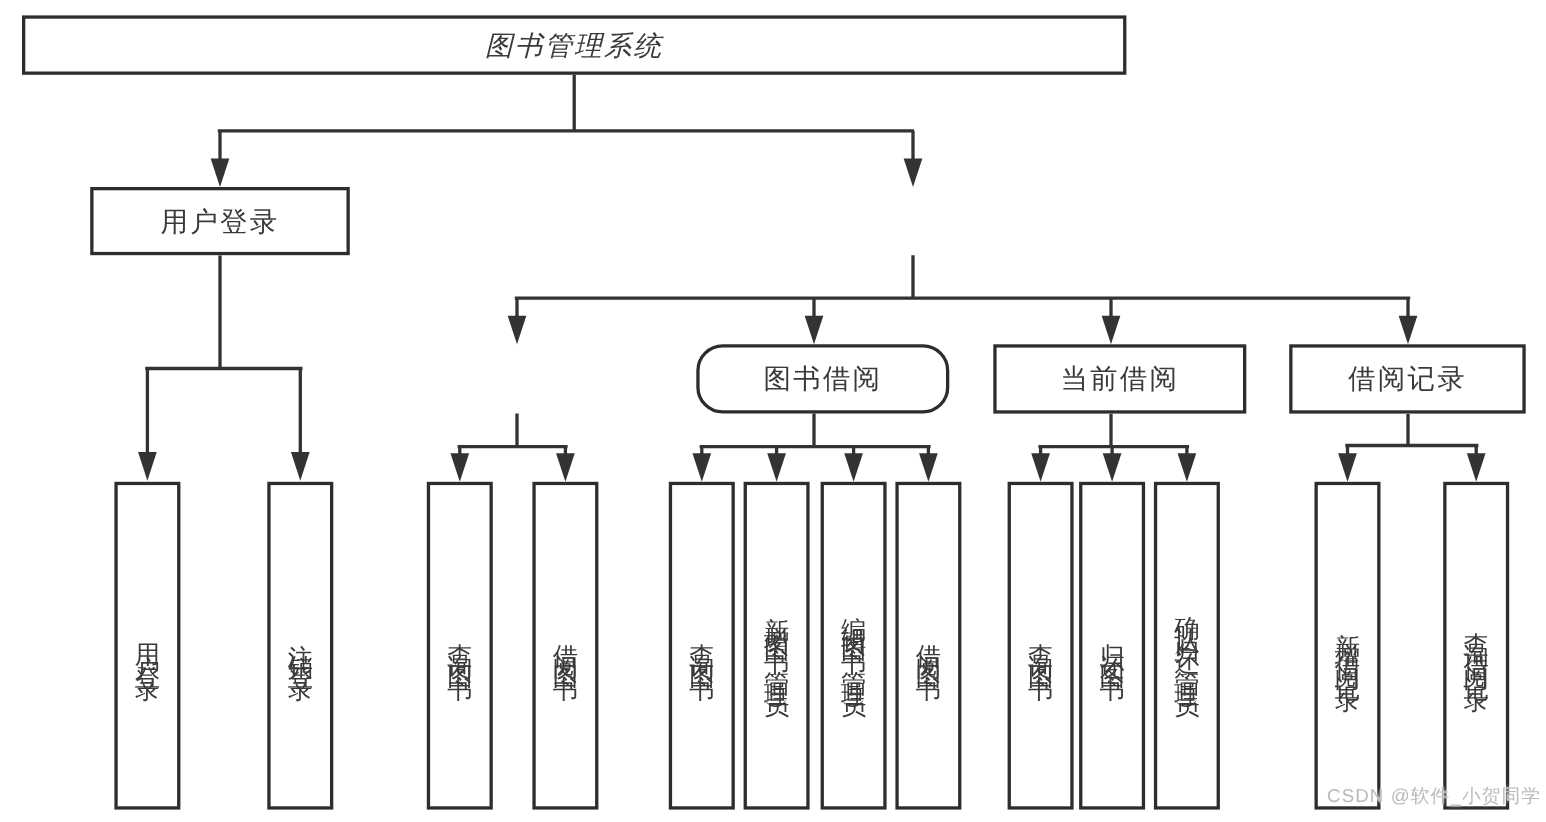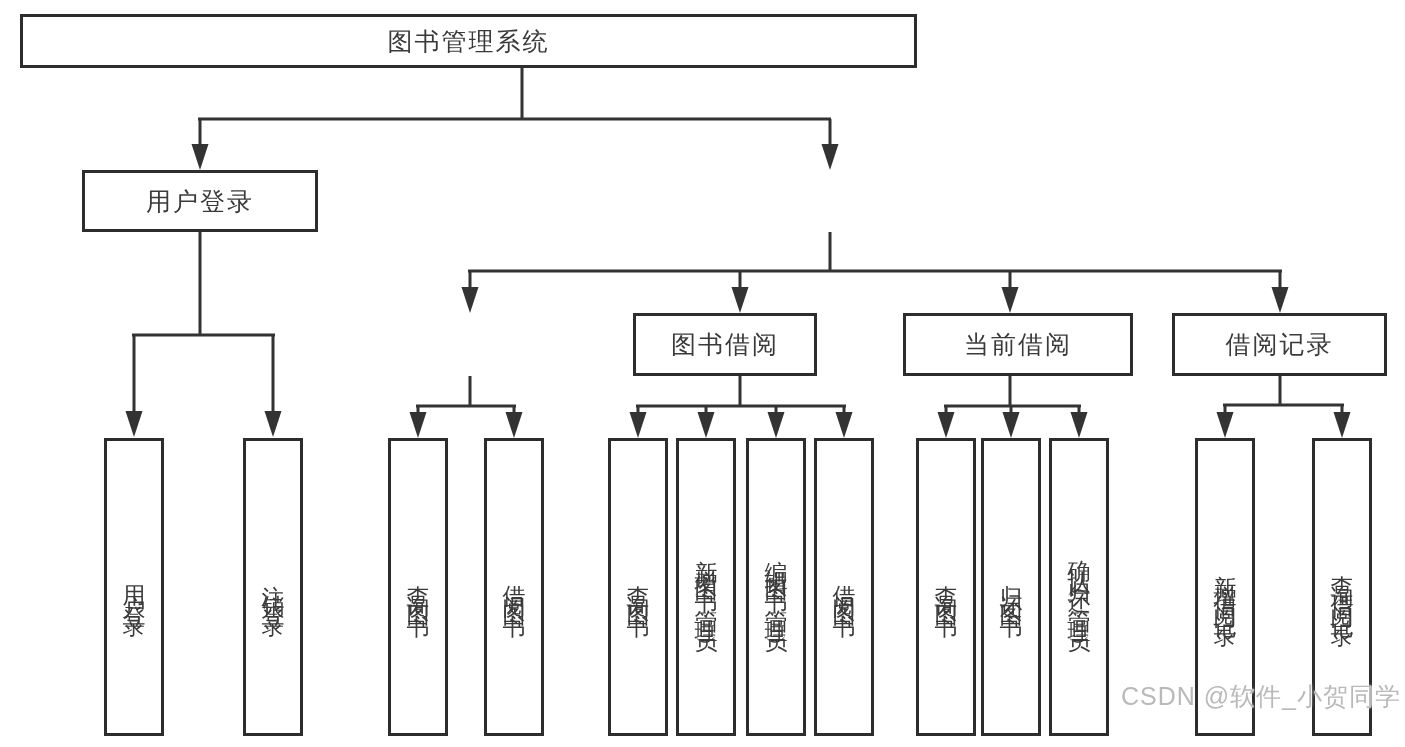--- a/index.html
+++ b/index.html
@@ -33,22 +33,22 @@
   .leaf .vtext{
     writing-mode:vertical-rl;
     text-orientation:mixed;
     font-size:23px;
     letter-spacing:10px;
     color:var(--text);
     line-height:1;
   }
   .watermark{
     position:absolute;
-    top:680px;right:4px;
-    font-size:25px;
+    top:712px;right:4px;
+    font-size:17px;
     color:var(--watermark);
     text-shadow:0 0 3px #ffffff,0 0 1px #ffffff;
     letter-spacing:1px;
     white-space:nowrap;
     z-index:5;
   }
 </style>
 </head>
 <body>
 
@@ -105,25 +105,25 @@
         <polygon points="767.5,412 784.5,412 776,438"></polygon>
         <polygon points="835.5,412 852.5,412 844,438"></polygon>
         <polygon points="937.5,412 954.5,412 946,438"></polygon>
         <polygon points="1002.5,412 1019.5,412 1011,438"></polygon>
         <polygon points="1070.5,412 1087.5,412 1079,438"></polygon>
         <polygon points="1216.5,412 1233.5,412 1225,438"></polygon>
         <polygon points="1333.5,412 1350.5,412 1342,438"></polygon>
       </g>
   </svg>
 
-  <div class="node hnode" style="left:20px;top:14px;width:897px;height:54px;">图书管理系统</div>
+  <div class="node hnode" style="left:20px;top:14px;width:1004px;height:54px;font-style:italic;">图书管理系统</div>
 
   <div class="node hnode" style="left:82px;top:170px;width:236px;height:62px;">用户登录</div>
 
-  <div class="node hnode" style="left:633px;top:313px;width:184px;height:63px;">图书借阅</div>
+  <div class="node hnode" style="left:633px;top:313px;width:230px;height:63px;border-radius:24px;">图书借阅</div>
   <div class="node hnode" style="left:903px;top:313px;width:230px;height:63px;">当前借阅</div>
   <div class="node hnode" style="left:1172px;top:313px;width:215px;height:63px;">借阅记录</div>
 
   <div class="node leaf" style="left:104px;">
     <span class="vtext">用户登录</span>
     </div>
   <div class="node leaf" style="left:243px;">
     <span class="vtext">注销登录</span>
     </div>
 

